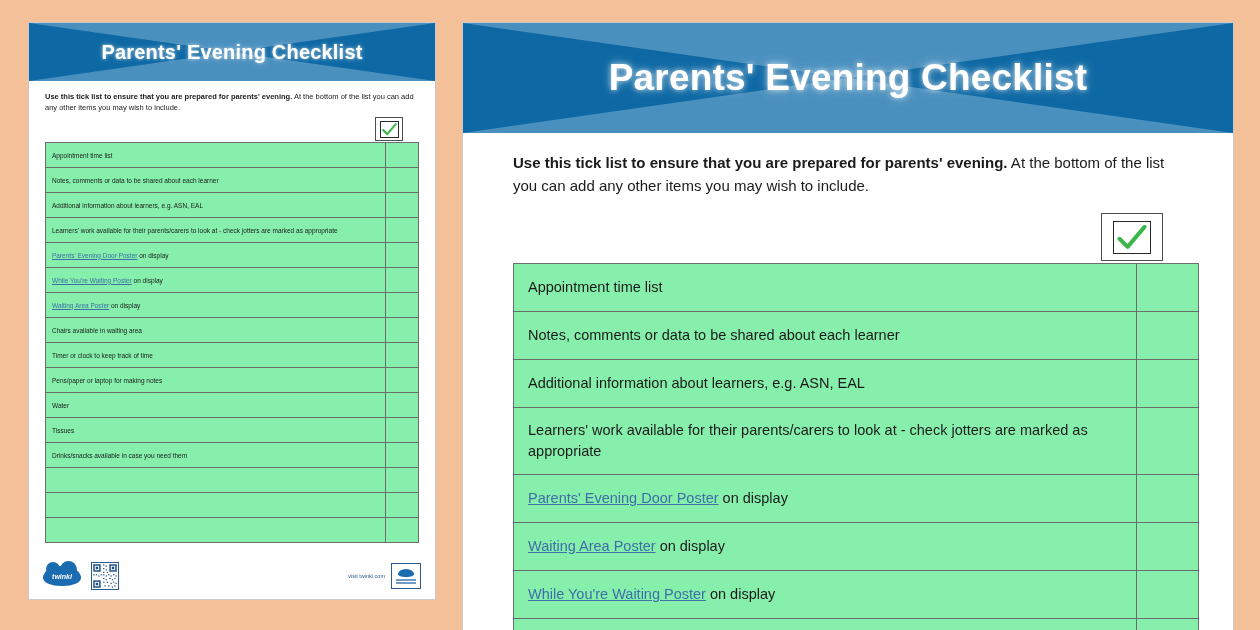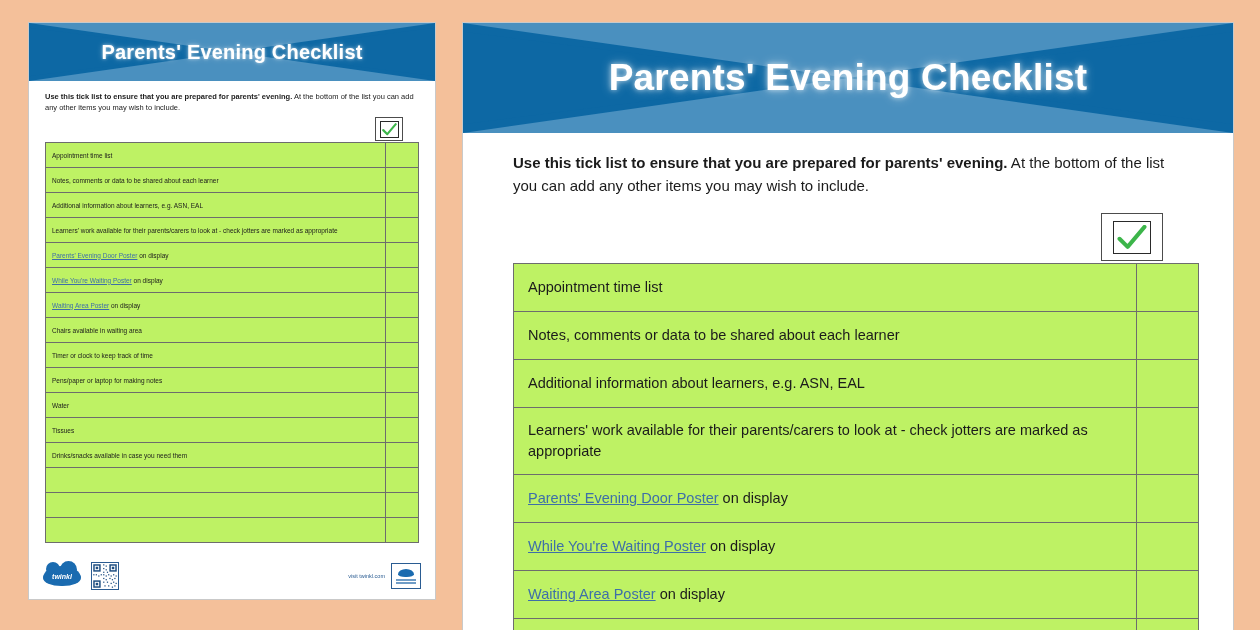--- a/index.html
+++ b/index.html
@@ -96,21 +96,21 @@
   }
 
   table.checklist {
     border-collapse: collapse;
     table-layout: fixed;
     width: 100%;
   }
   table.checklist td {
     border: 1px solid #6d6d6d;
     vertical-align: middle;
-    background: #bef264;
+    background: #86efac;
     box-sizing: border-box;
   }
   #thumb-body table.checklist { margin-top: 1px; }
   #thumb-body table.checklist td.item {
     font-size: 6.5px;
     line-height: 9px;
     padding: 5px 6px;
     color: #1b1b1b;
   }
   #thumb-body table.checklist td.box { width: 33px; }
@@ -446,25 +446,25 @@
           </tr>
           <tr>
             <td class="item">Learners' work available for their parents/carers to look at - check jotters are marked as appropriate</td>
             <td class="box"></td>
           </tr>
           <tr>
             <td class="item"><a class="doclink" href="#">Parents' Evening Door Poster</a><span> on display</span></td>
             <td class="box"></td>
           </tr>
           <tr>
+            <td class="item"><a class="doclink" href="#">Waiting Area Poster</a><span> on display</span></td>
+            <td class="box"></td>
+          </tr>
+          <tr>
             <td class="item"><a class="doclink" href="#">While You're Waiting Poster</a><span> on display</span></td>
-            <td class="box"></td>
-          </tr>
-          <tr>
-            <td class="item"><a class="doclink" href="#">Waiting Area Poster</a><span> on display</span></td>
             <td class="box"></td>
           </tr>
           <tr>
             <td class="item">Chairs available in waiting area</td>
             <td class="box"></td>
           </tr>
         </tbody>
     </table>
   </div>
 </div>

